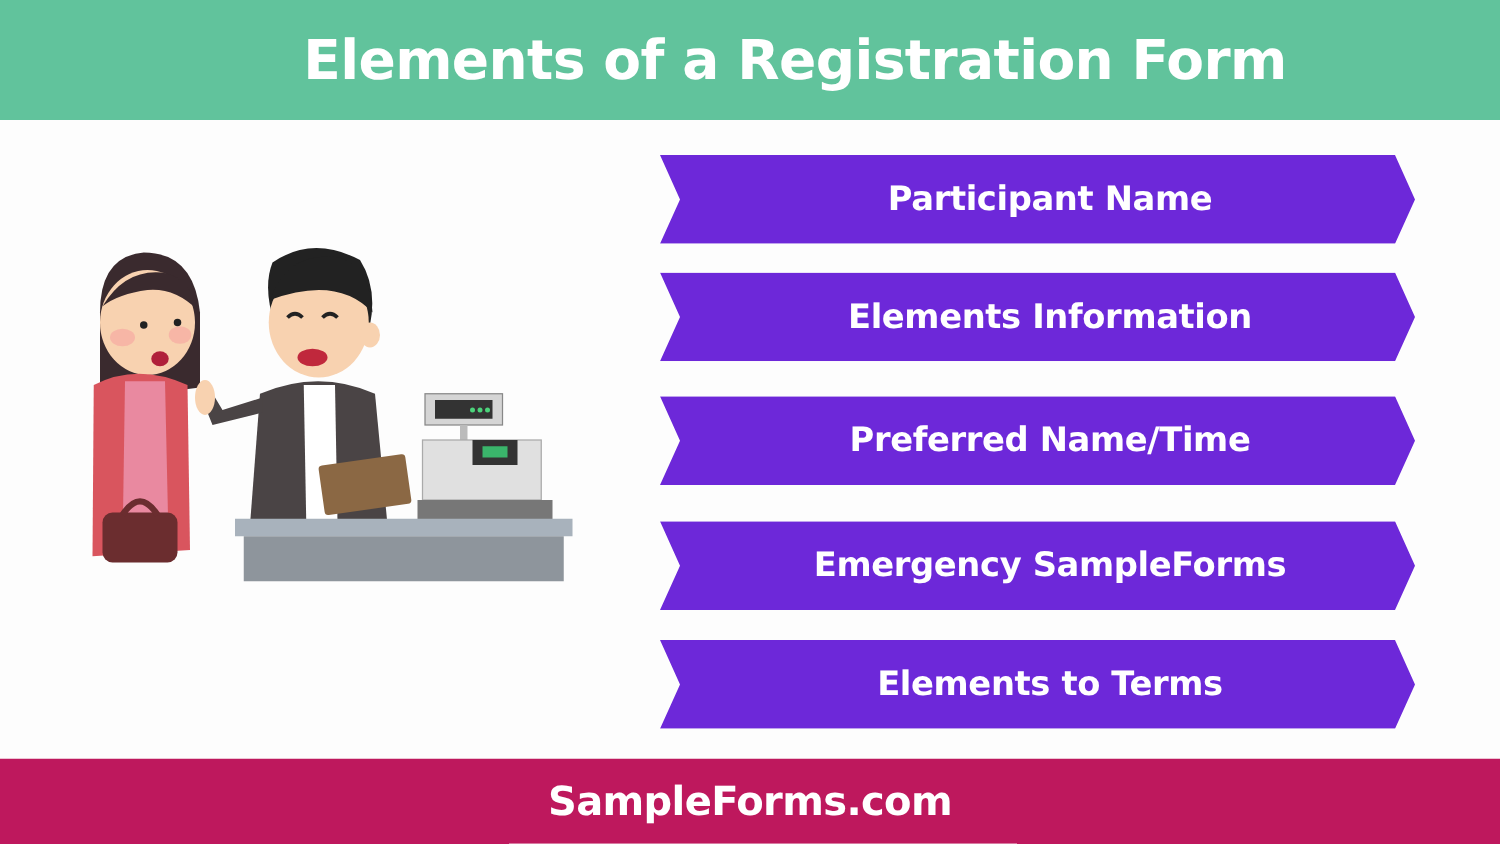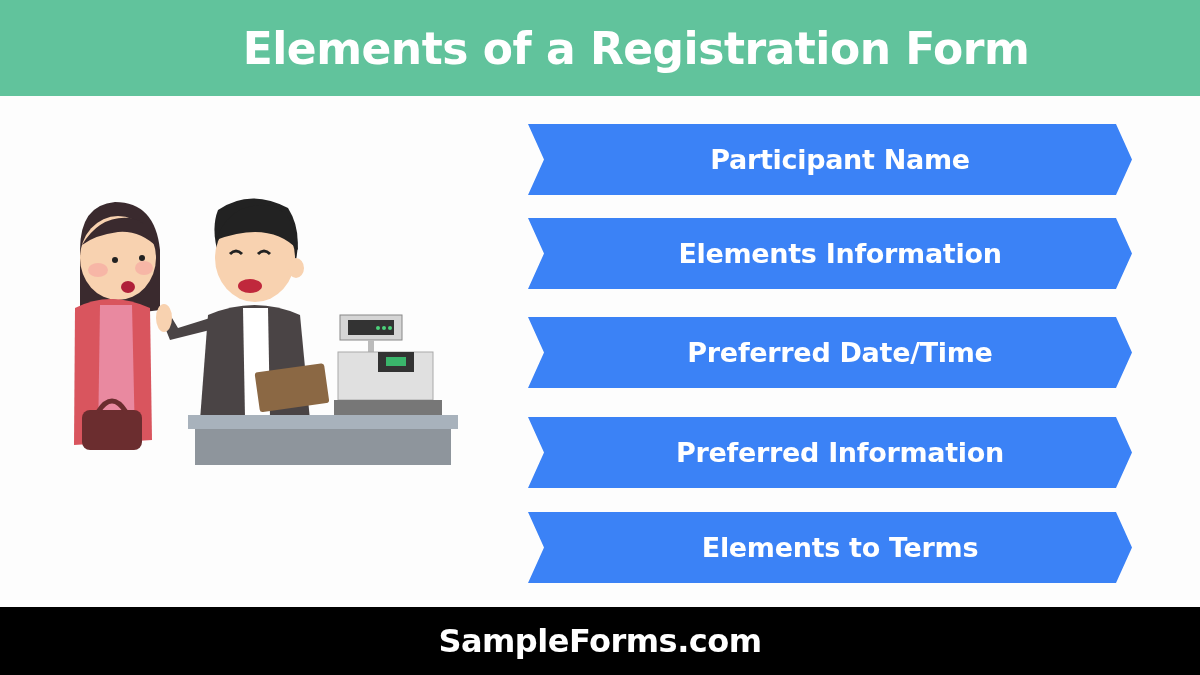--- a/index.html
+++ b/index.html
@@ -1,25 +1,25 @@
 <!DOCTYPE html>
 <html><head>
 <meta charset="utf-8">
 <style>
   html, body { margin:0; padding:0; }
   body { width:1200px; height:675px; background:#fdfdfd; position:relative; overflow:hidden;
          font-family:"DejaVu Sans", sans-serif; }
   .header { position:absolute; left:0; top:0; width:1200px; height:96px; background:#61c39c;
             display:flex; align-items:center; justify-content:center;padding-left:36px; }
   .header h1 { margin:0; color:#fff; font-size:44px; font-weight:bold; letter-spacing:-0.5px; }
-  .footer { position:absolute; left:0; top:607px; width:1200px; height:68px; background:#000000;
+  .footer { position:absolute; left:0; top:607px; width:1200px; height:68px; background:#be185d;
             display:flex; align-items:center; justify-content:center; }
   .footer span { color:#fff; font-size:32px; font-weight:bold; letter-spacing:-0.5px; }
   .items { position:absolute; left:528px; top:124px; width:604px; }
-  .chev { position:absolute; left:0; width:604px; height:71px; background:#3b82f6;
+  .chev { position:absolute; left:0; width:604px; height:71px; background:#6d28d9;
           clip-path: polygon(0 0, 588px 0, 604px 50%, 588px 100%, 0 100%, 16px 50%);
           display:flex; align-items:center; justify-content:center; }
   .chev span { color:#fff; font-size:27px; font-weight:bold; letter-spacing:-0.3px; margin-left:20px; }
   .illus { position:absolute; left:60px; top:190px; width:410px; height:280px; }
 </style>
 </head>
 <body>
 
 <div class="header">
   <h1>Elements of a Registration Form</h1>
@@ -77,24 +77,24 @@
 </svg>
 
 <div class="items">
   <div class="chev" style="top:0px">
     <span>Participant Name</span>
   </div>
   <div class="chev" style="top:94px">
     <span>Elements Information</span>
   </div>
   <div class="chev" style="top:193px">
-    <span>Preferred Date/Time</span>
+    <span>Preferred Name/Time</span>
   </div>
   <div class="chev" style="top:293px">
-    <span>Preferred Information</span>
+    <span>Emergency SampleForms</span>
   </div>
   <div class="chev" style="top:388px">
     <span>Elements to Terms</span>
   </div>
 </div>
 
 <div class="footer">
   <span>SampleForms.com</span>
 </div>
 

